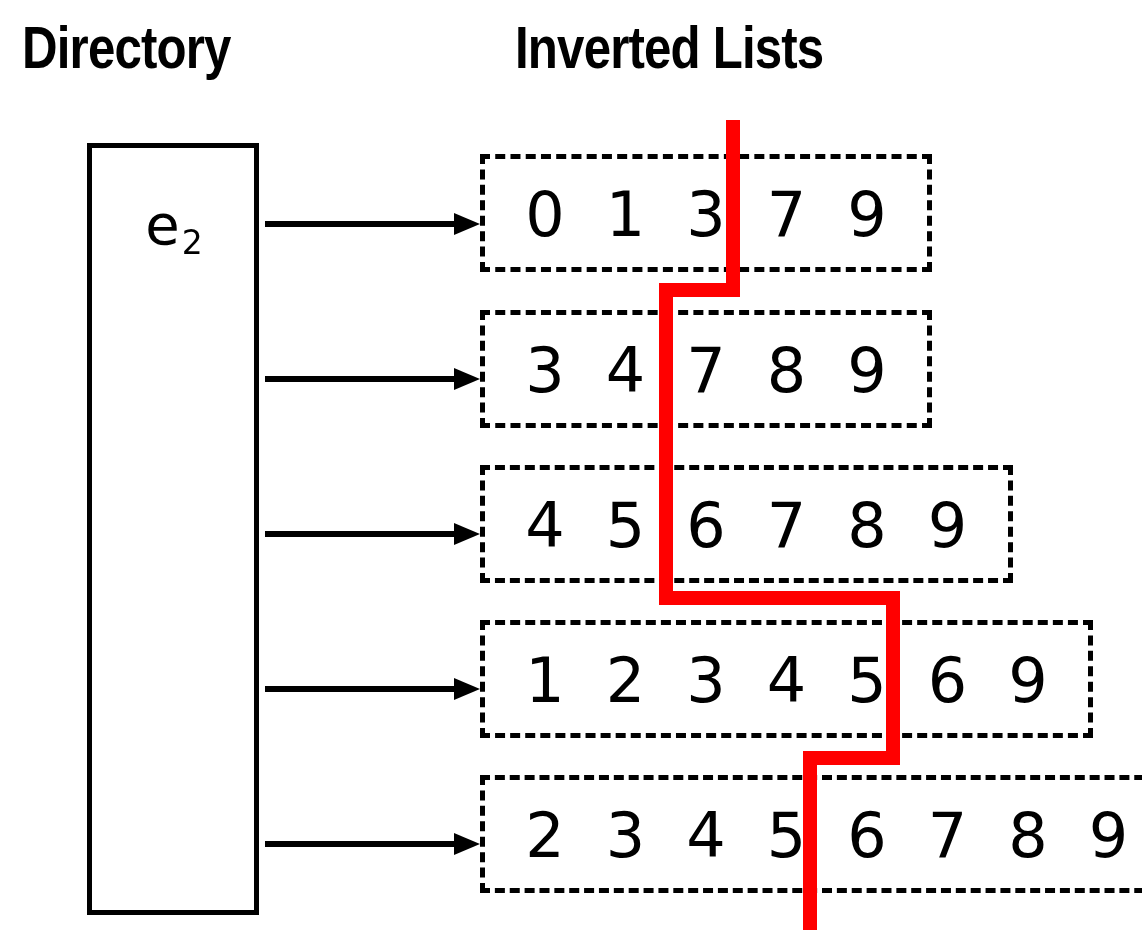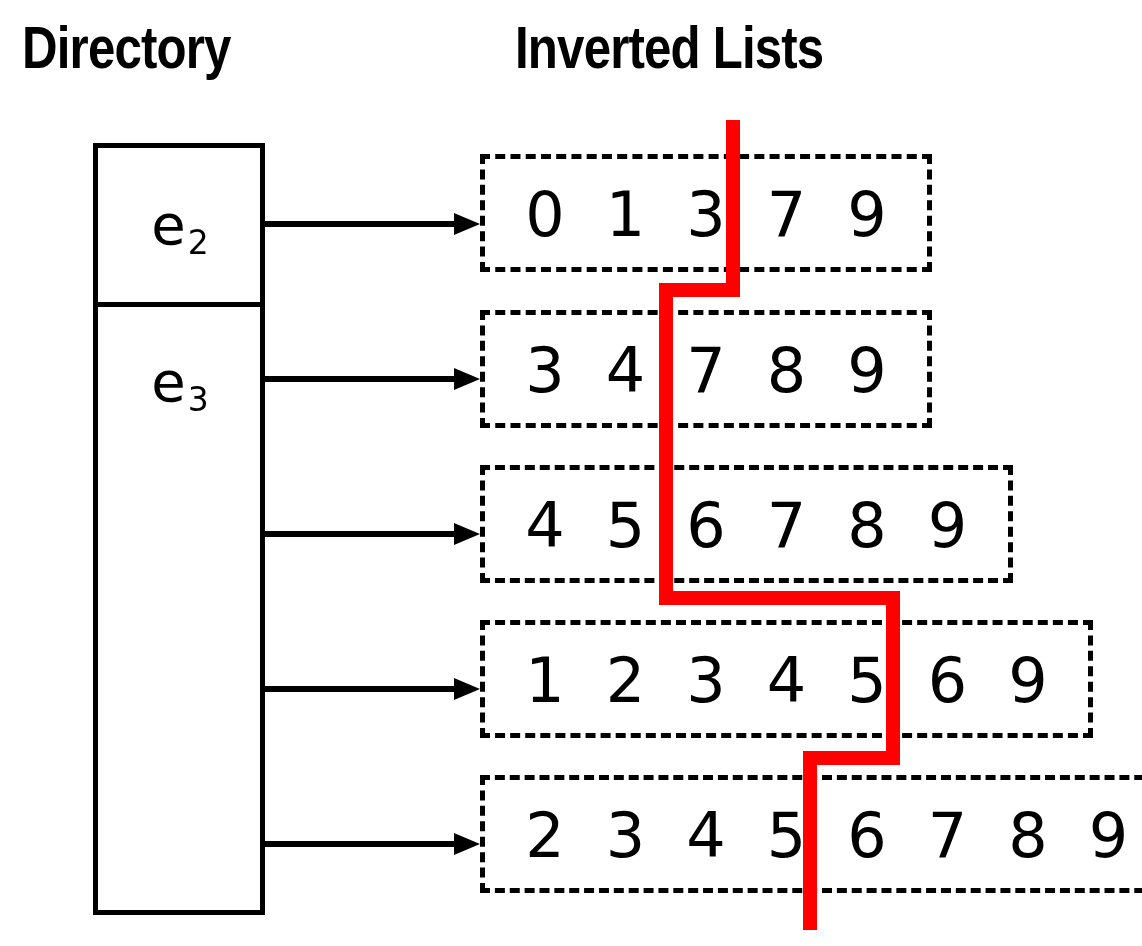--- a/index.html
+++ b/index.html
@@ -9,21 +9,21 @@
 
   
   .heading{position:absolute;font-weight:bold;color:#000;
            font-family:"Liberation Sans",sans-serif;
            font-size:60px;line-height:60px;letter-spacing:-1px;
            transform:scaleX(.82);transform-origin:left top;white-space:nowrap;}
   #hdr-directory{left:22px;top:18px;}
   #hdr-lists{left:515px;top:18px;}
 
   
-  #directory{position:absolute;left:93px;top:143px;width:172px;height:772px;
+  #directory{position:absolute;left:87px;top:143px;width:172px;height:772px;
              border:5px solid #000;box-sizing:border-box;background:#fff;}
   .dir-cell{position:relative;height:154.4px;box-sizing:border-box;
             display:flex;align-items:center;justify-content:center;}
   .dir-cell + .dir-cell{border-top:5px solid #000;}
   .dir-label{font-family:"DejaVu Sans",sans-serif;font-size:56px;color:#000;
              line-height:1;white-space:nowrap;}
   .dir-label sub{font-size:33px;vertical-align:baseline;
                  position:relative;top:10px;left:2px;}
 
   
@@ -47,23 +47,20 @@
 <body>
 
 <div id="stage">
 
   <div class="heading" id="hdr-directory">Directory</div>
   <div class="heading" id="hdr-lists">Inverted Lists</div>
 
   <div id="directory">
       <div class="dir-cell">
         <span class="dir-label">e<sub>2</sub></span>
-      </div>
-      <div class="dir-cell">
-        <span class="dir-label">e<sub>3</sub></span>
       </div>
     </div>
 
   <div id="arrows">
       <div class="arrow" style="left: 265px; top: 213px; width: 215px;">
         <div class="arrow-line" style="width: 193px;"></div>
         <div class="arrow-head" style="left: 189px;"></div>
       </div>
       <div class="arrow" style="left: 265px; top: 368px; width: 215px;">
         <div class="arrow-line" style="width: 193px;"></div>

